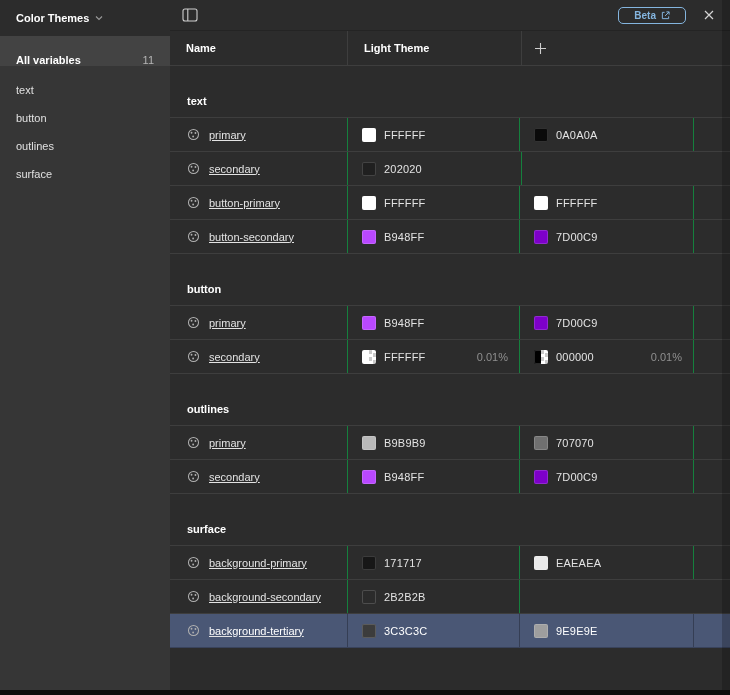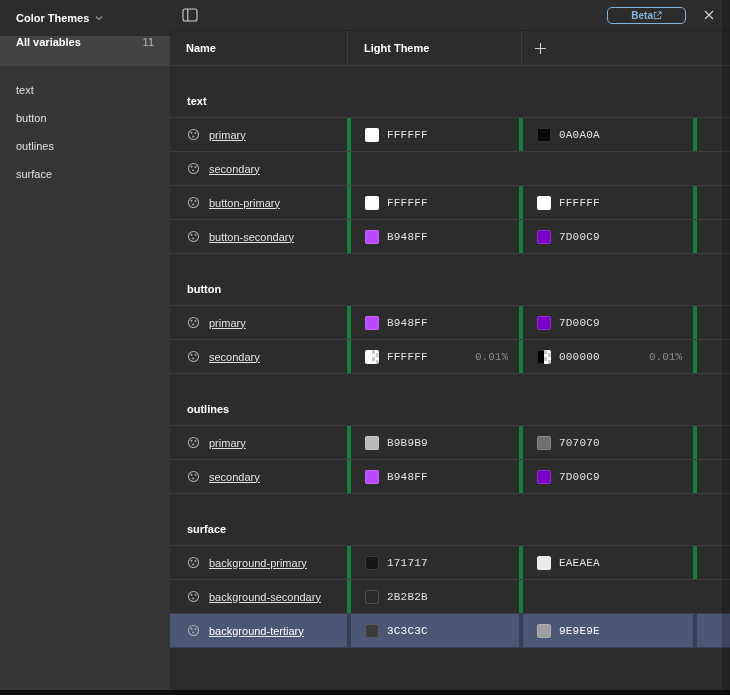--- a/index.html
+++ b/index.html
@@ -9,47 +9,47 @@
     background:#0d0d0d;
     font-family:"Liberation Sans", sans-serif;
     font-size:11px; color:#e3e3e3;
   }
   .app { display:flex; width:730px; height:690px; }
 
   
   .sidebar { width:170px; background:#363636; display:flex; flex-direction:column; flex:none; }
   .sidebar-header { height:36px; background:#2c2c2c; display:flex; align-items:center; gap:6px; padding:0 16px; flex:none; }
   .sidebar-title { font-weight:700; color:#ffffff; }
-  .all-vars { height:30px; background:#434343; display:flex; align-items:flex-start; justify-content:space-between; padding:0 16px; flex:none; }
+  .all-vars { height:30px; background:#434343; display:flex; align-items:flex-end; justify-content:space-between; padding:0 16px; flex:none; }
   .all-vars-label { font-weight:700; color:#ffffff; }
   .all-vars-count { color:#b5b5b5; }
   .group-list { padding-top:10px; }
   .group-item { height:28px; display:flex; align-items:center; padding:0 16px; color:#e0e0e0; cursor:default; }
 
   
   .main { flex:1; background:#2c2c2c; display:flex; flex-direction:column; position:relative; }
   .topbar { height:30px; display:flex; align-items:center; padding:0 10px 0 9px; gap:12px; flex:none; }
   .topbar-spacer { flex:1; }
-  .beta-badge { display:inline-flex; align-items:center; padding:2px 23px; border:1px solid var(--beta,#84B5DF); border-radius:5px; color:var(--beta,#84B5DF); font-size:10px; font-weight:700; }
+  .beta-badge { display:inline-flex; align-items:center; gap:5px; padding:2px 15px; border:1px solid var(--beta,#84B5DF); border-radius:5px; color:var(--beta,#84B5DF); font-size:10px; font-weight:700; }
   .icon-btn { display:inline-flex; align-items:center; justify-content:center; width:22px; height:22px; }
 
   .header-row { height:36px; display:flex; border-top:1px solid #242424; border-bottom:1px solid #3e3e3e; flex:none; }
   .hcell { display:flex; align-items:center; padding:0 16px; font-weight:700; color:#ffffff; }
   .hcell + .hcell { border-left:1px solid #3e3e3e; }
   .w-name { width:177px; flex:none; }
   .w-dark { width:172px; flex:none; }
   .w-light { width:174px; flex:none; }
   .w-add { width:37px; flex:none; }
   .hcell.w-add { justify-content:center; padding:0; }
 
   .table-body { flex:1; display:flex; flex-direction:column; }
   .section-band { height:52px; display:flex; align-items:flex-end; padding:0 0 10px 17px; font-weight:700; color:#ffffff; border-bottom:1px solid #3e3e3e; flex:none; }
   .row { height:34px; display:flex; border-bottom:1px solid #3e3e3e; flex:none; background:transparent; }
   .cell { display:flex; align-items:center; }
-  .row .cell + .cell { border-left:4px solid #15803d;font-family:Liberation Mono, monospace; }
+  .row .cell + .cell { border-left:1px solid #15803d; }
   .name-cell { width:177px; padding:0 8px 0 17px; gap:9px; flex:none;text-decoration:underline; }
   .value-cell { padding:0 11px 0 14px; gap:8px; flex:none; }
   .add-cell { width:37px; flex:none; }
   .var-name { color:#e3e3e3; white-space:nowrap; overflow:hidden; }
   .hex { color:#e3e3e3; letter-spacing:0.2px; }
   .alpha { margin-left:auto; color:#8f8f8f; }
   .alpha:empty { display:none; }
 
   .swatch { width:14px; height:14px; border-radius:2px; flex:none; box-shadow: inset 0 0 0 1px rgba(255,255,255,0.16); }
   .swatch.alpha-swatch {
@@ -167,20 +167,25 @@
       <span>
         <svg width="13" height="13" viewBox="0 0 14 14">
                 <circle cx="7" cy="7" r="5.4" fill="none" stroke="#b0b0b0" stroke-width="1.1"></circle>
                 <circle cx="4.9" cy="5.1" r="1" fill="#b0b0b0"></circle>
                 <circle cx="9.1" cy="5.4" r="1" fill="#b0b0b0"></circle>
                 <circle cx="6.6" cy="9.2" r="1" fill="#b0b0b0"></circle>
               </svg>
       </span>
       <span class="var-name">secondary</span>
     </div>
+    <div class="cell value-cell w-light">
+      <span class="swatch" style="background: rgb(32, 32, 32);"></span>
+      <span class="hex">202020</span>
+
+    </div>
     <div class="cell add-cell"></div>
   </div>
 
   <div class="row">
     <div class="cell name-cell">
       <span>
         <svg width="13" height="13" viewBox="0 0 14 14">
                 <circle cx="7" cy="7" r="5.4" fill="none" stroke="#b0b0b0" stroke-width="1.1"></circle>
                 <circle cx="4.9" cy="5.1" r="1" fill="#b0b0b0"></circle>
                 <circle cx="9.1" cy="5.4" r="1" fill="#b0b0b0"></circle>

